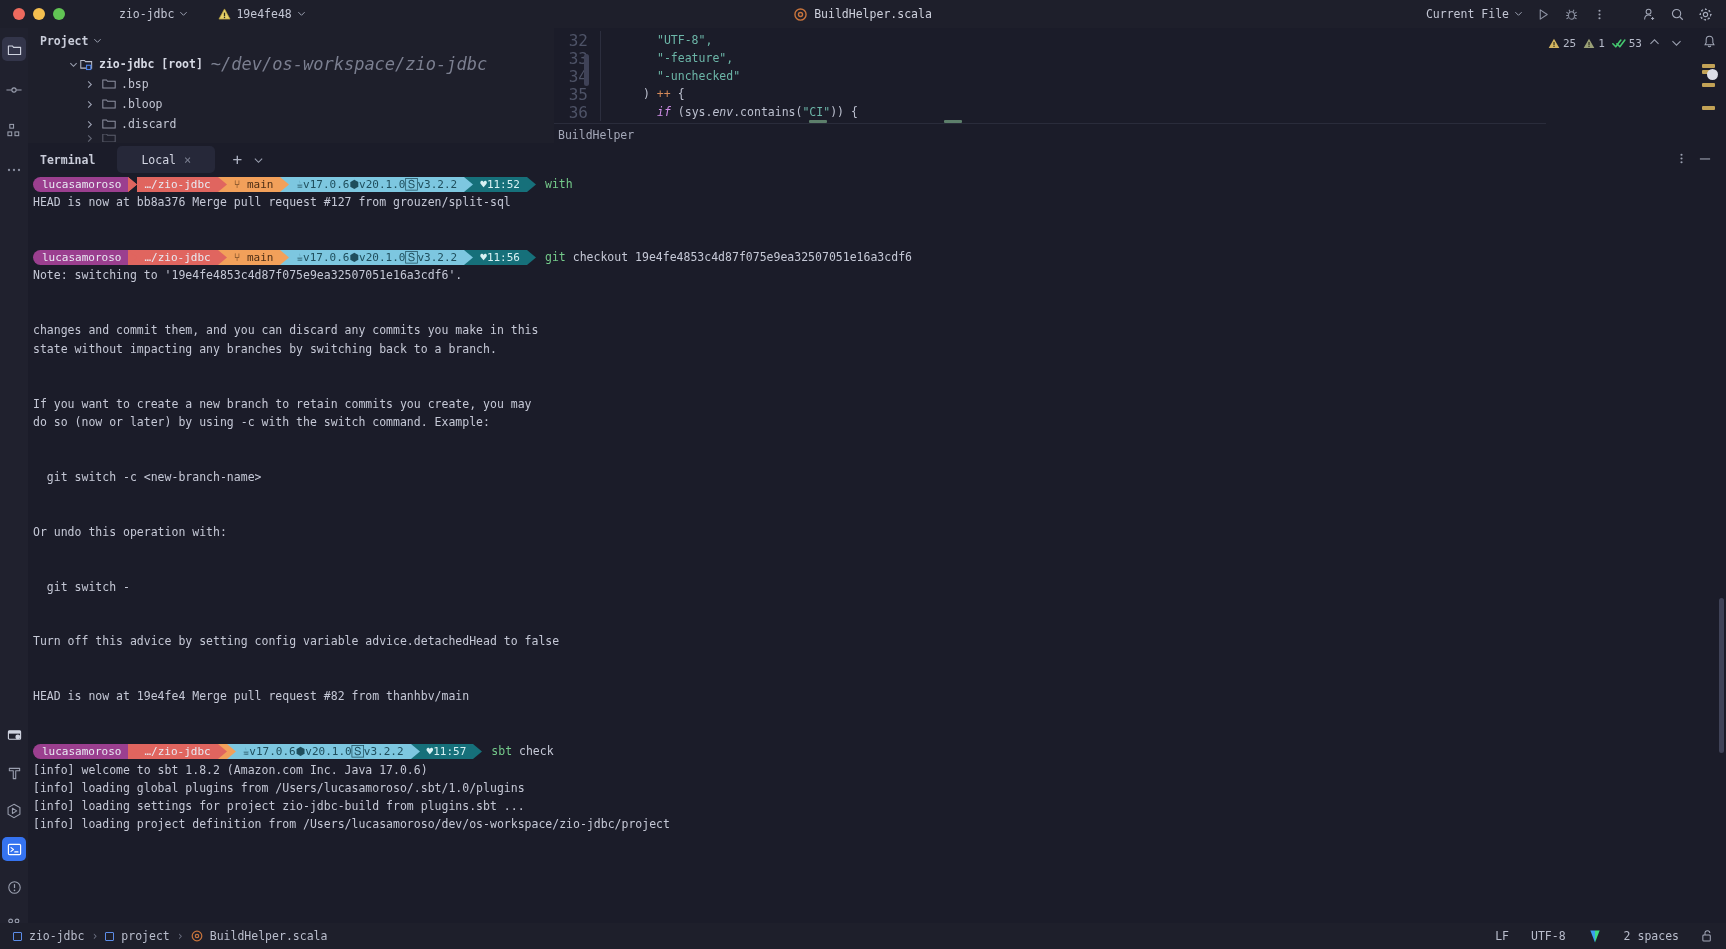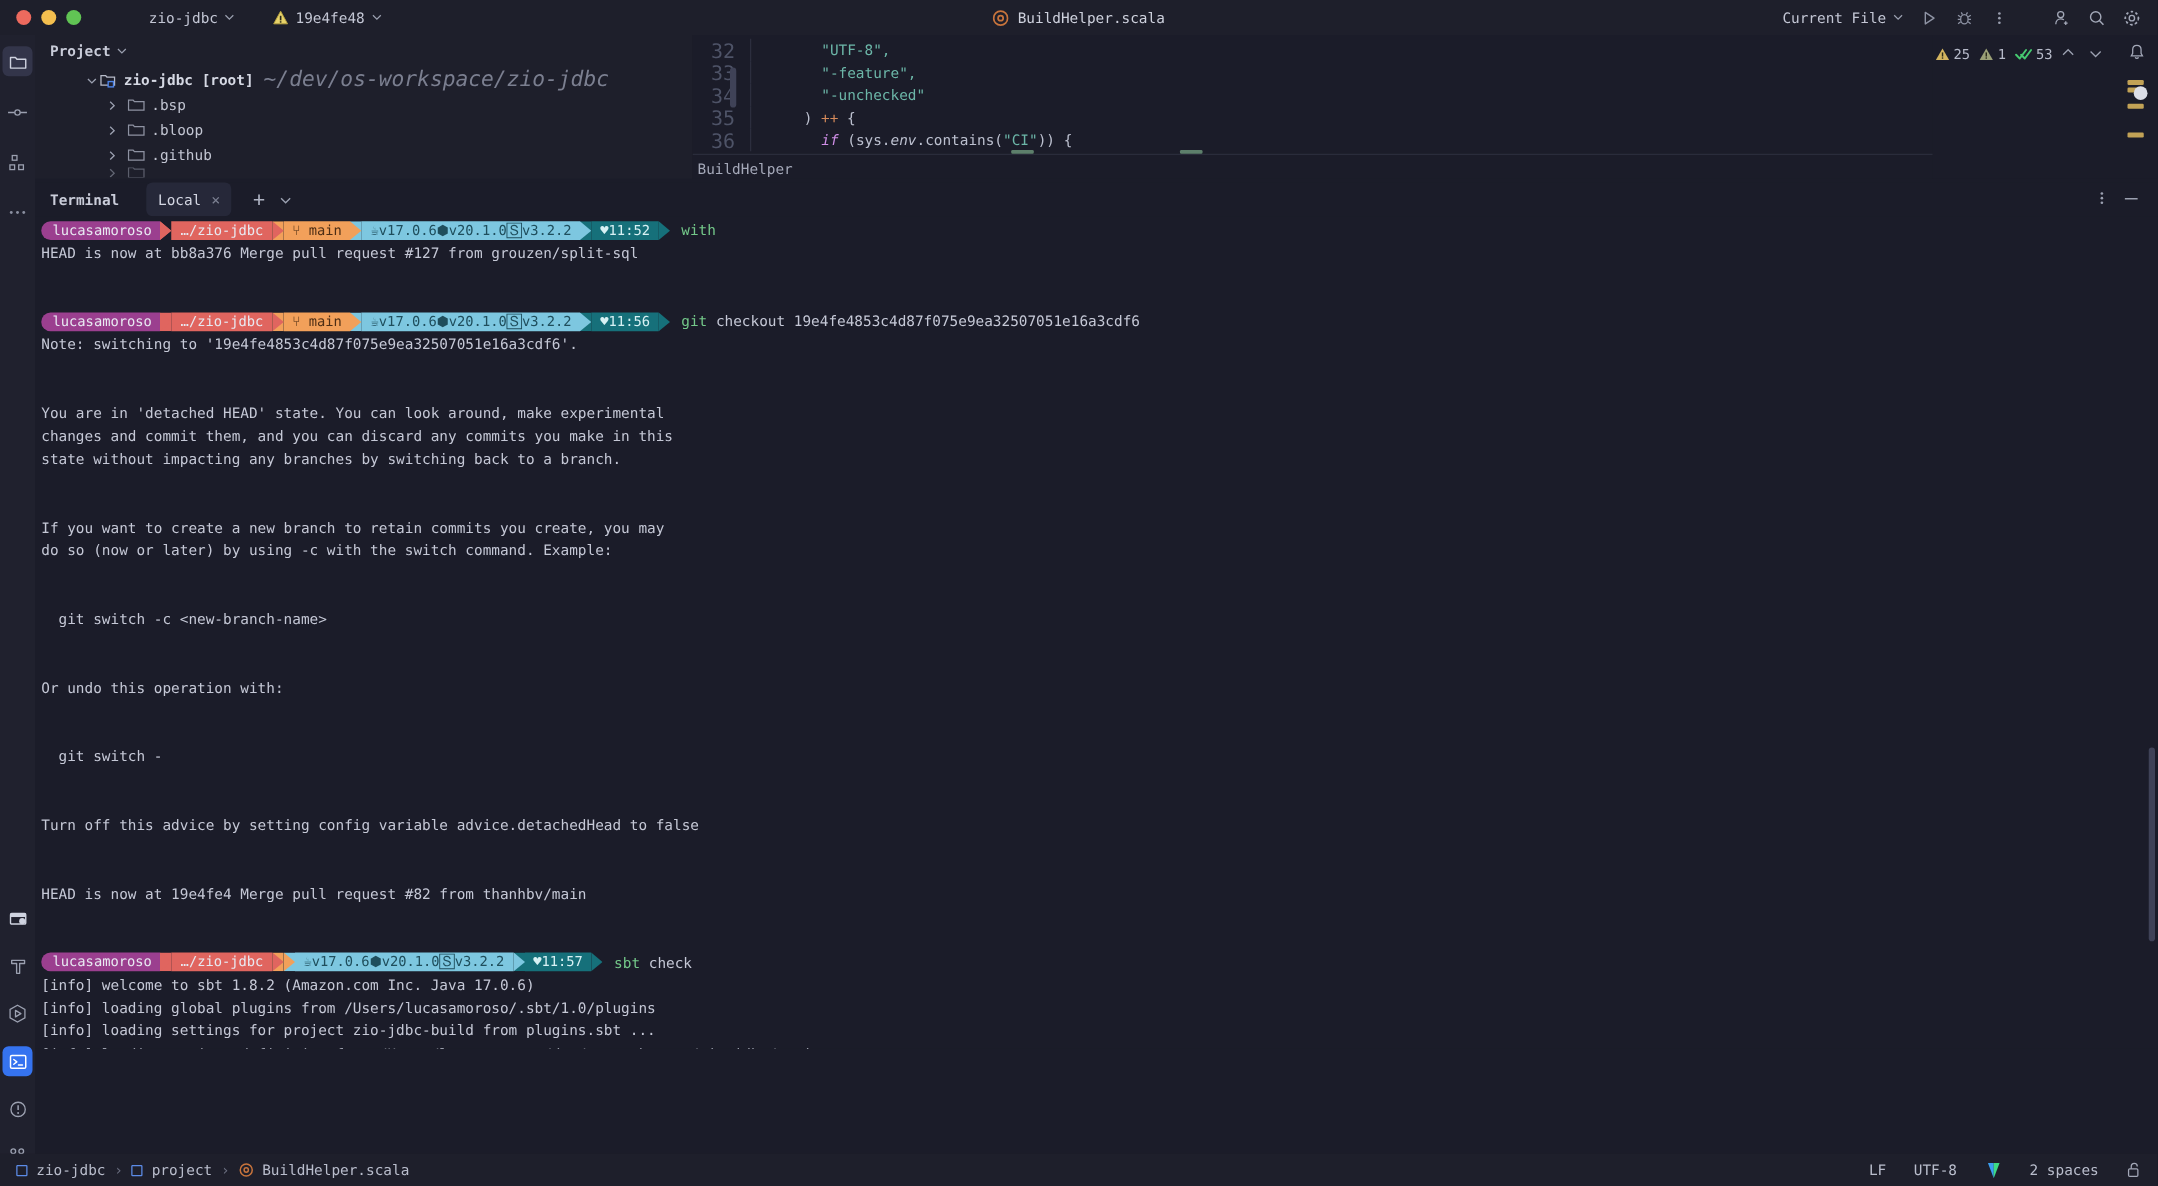--- a/index.html
+++ b/index.html
@@ -89,21 +89,21 @@
   .insp-row{ display:flex;align-items:center;gap:4px;height:26px;padding:0 10px;font-size:11px;color:#b6bac9;}
 
   
   .term-tabs{
     position:absolute;left:28px;top:146px;width:1698px;height:27px;background:#1b1c29;
     display:flex;align-items:center;
   }
   .tt-label{ font-size:11.5px;color:#c9ccd9;font-weight:bold;margin-left:12px;}
   .tt-tab{
     margin-left:22px;height:27px;display:flex;align-items:center;gap:8px;
-    padding:0 9px;font-size:11.5px;color:#d3d6e2;background:#262839;border-radius:5px;
+    padding:0 24px;font-size:11.5px;color:#d3d6e2;background:#262839;border-radius:5px;
   }
   .tt-x{ color:#7c8092;font-size:12px; }
   .tt-plus{ margin-left:12px;color:#aeb2c2;font-size:16px;width:20px;text-align:center;}
   .tt-chev{ margin-left:6px; }
   .tt-right{ position:absolute;right:10px;display:flex;align-items:center;gap:10px;}
 
   .term{
     position:absolute;left:28px;top:173px;width:1698px;height:666px;
     background:#1b1c29; overflow:hidden;
     font-family:"DejaVu Sans Mono",monospace; font-size:11.5px;
@@ -352,21 +352,21 @@
       <span class="tw">
         <svg width="9" height="9" viewBox="0 0 10 10">
             <path d="M3.5 1.5 L7 5 L3.5 8.5" fill="none" stroke="#9ba0b0" stroke-width="1.2"></path>
           </svg>
       </span>
       <span class="fldr" style="margin-left:6px">
         <svg width="14" height="12" viewBox="0 0 15 13">
             <path d="M0.8 2.2 h4 l1.1 1.3 h8.3 v7.4 h-13.4 Z" fill="none" stroke="#8e92a2" stroke-width="1.1"></path>
           </svg>
       </span>
-      <span>.github</span>
+      <span>.discard</span>
     </div>
 
     <div class="tree-row" style="padding-left:54px;opacity:0.55;height:8px;overflow:hidden">
       <span class="tw">
         <svg width="9" height="9" viewBox="0 0 10 10">
             <path d="M3.5 1.5 L7 5 L3.5 8.5" fill="none" stroke="#9ba0b0" stroke-width="1.2"></path>
           </svg>
       </span>
       <span class="fldr" style="margin-left:6px">
         <svg width="14" height="12" viewBox="0 0 15 13">
@@ -556,21 +556,20 @@
       <span class="seg" style="background:#16707a;color:#d8f1f4">♥ <span>11:56</span></span>
       <svg class="arrow" viewBox="0 0 9 15">
           <path d="M0 0 L9 7.5 L0 15 Z" fill="#16707a"></path>
         </svg>
       <span class="cmd"><span class="green">git</span> <span>checkout 19e4fe4853c4d87f075e9ea32507051e16a3cdf6</span></span>
     </div>
 
     <div class="tline">Note: switching to '19e4fe4853c4d87f075e9ea32507051e16a3cdf6'.</div>
     <div class="tline blank">&nbsp;</div>
     <div class="tline blank">&nbsp;</div>
-    <div class="tline">You are in 'detached HEAD' state. You can look around, make experimental</div>
     <div class="tline">changes and commit them, and you can discard any commits you make in this</div>
     <div class="tline">state without impacting any branches by switching back to a branch.</div>
     <div class="tline blank">&nbsp;</div>
     <div class="tline blank">&nbsp;</div>
     <div class="tline">If you want to create a new branch to retain commits you create, you may</div>
     <div class="tline">do so (now or later) by using -c with the switch command. Example:</div>
     <div class="tline blank">&nbsp;</div>
     <div class="tline blank">&nbsp;</div>
     <div class="tline">  git switch -c &lt;new-branch-name&gt;</div>
     <div class="tline blank">&nbsp;</div>

